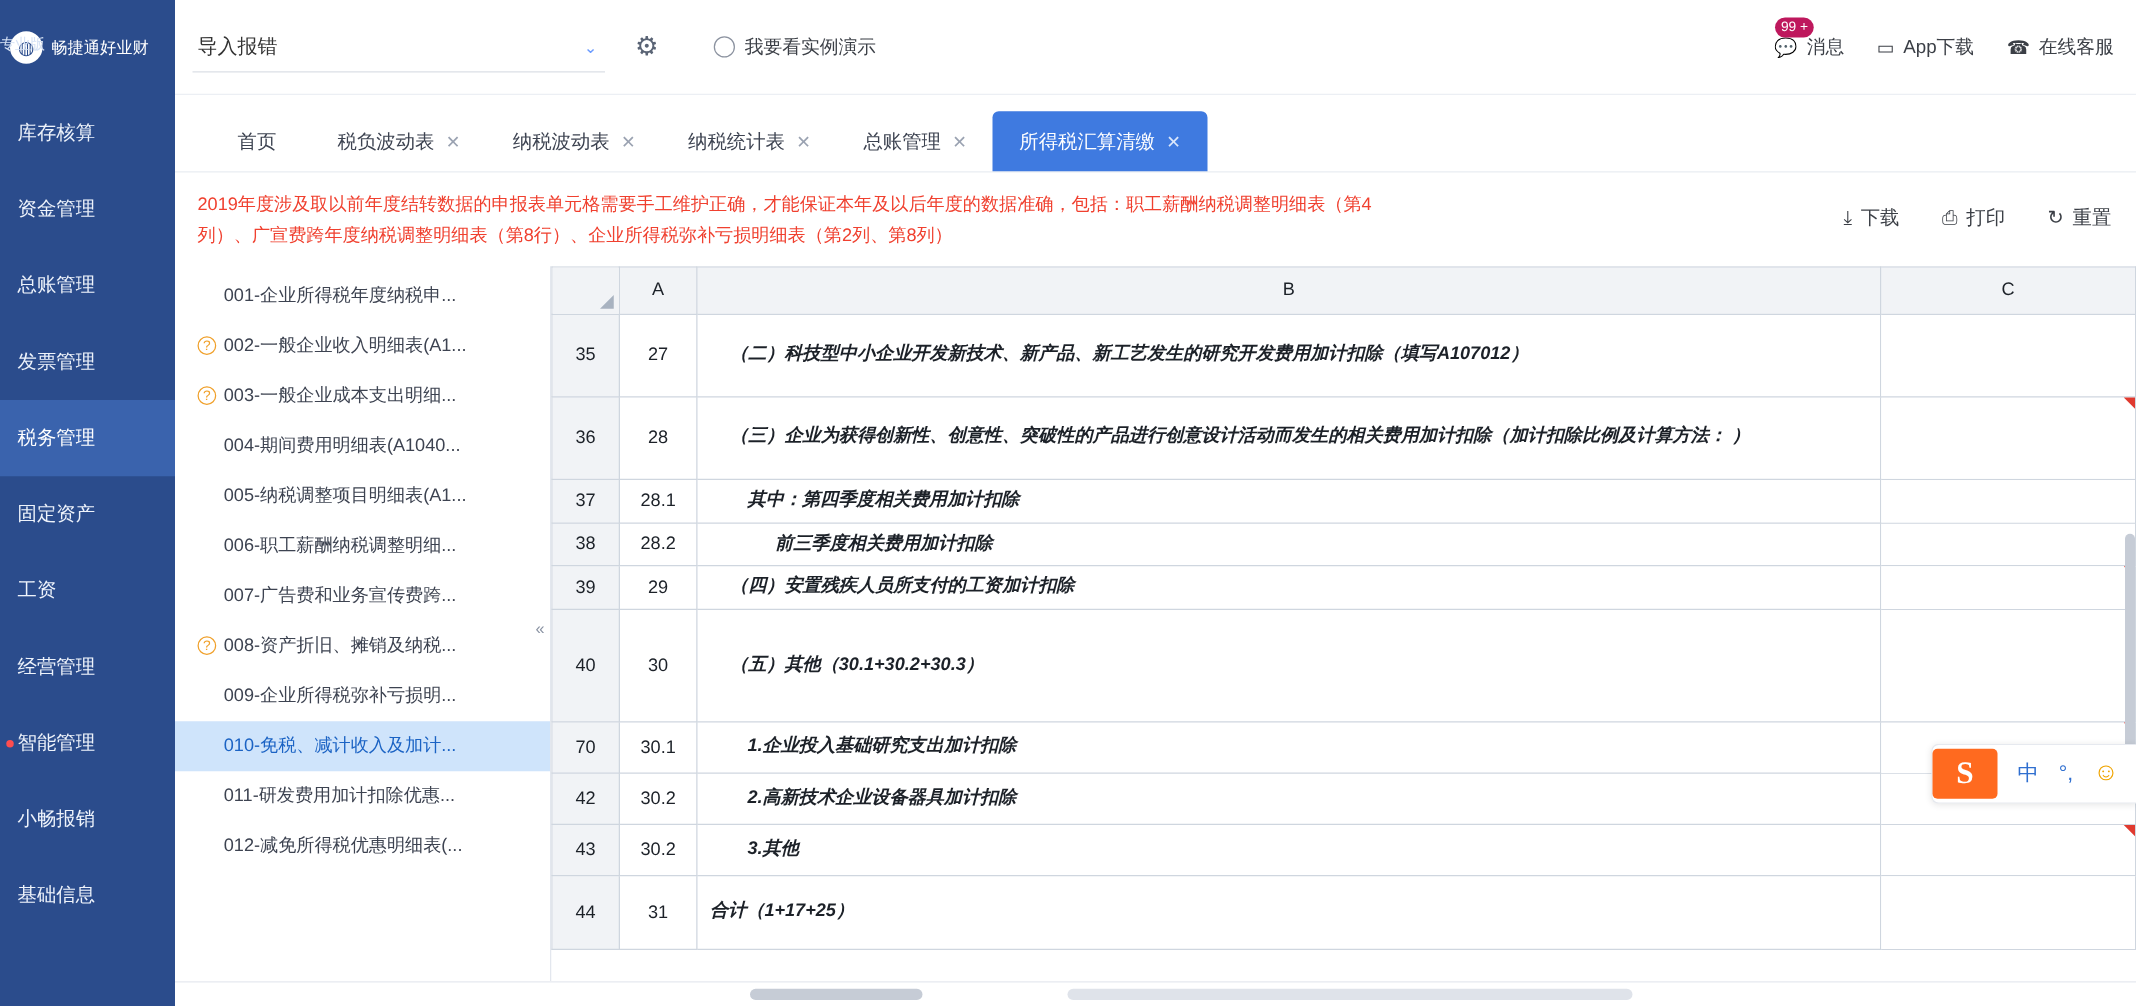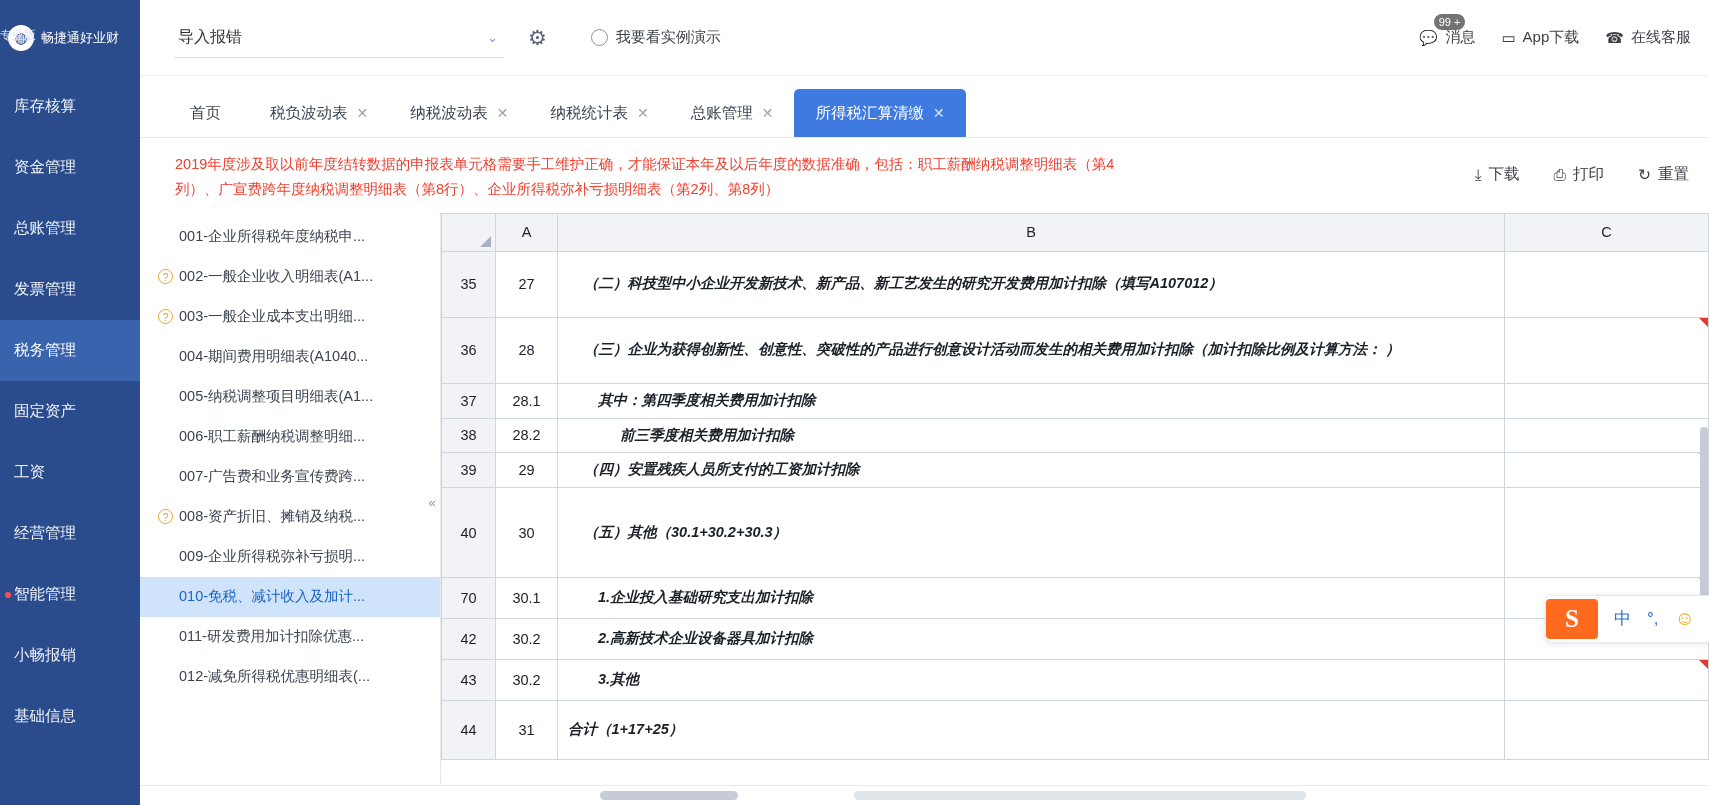--- a/index.html
+++ b/index.html
@@ -92,21 +92,21 @@
   
   .topbar {
     height: 76px;
     display: flex;
     align-items: center;
     border-bottom: 1px solid #eceff4;
     position: relative;
     flex: none;
   }
   .module-select {
-    margin-left: 34px;
+    margin-left: 14px;
     width: 330px;
     height: 40px;
     border-bottom: 1px solid #dcdfe6;
     display: flex;
     align-items: center;
     justify-content: space-between;
     padding: 0 6px 0 4px;
     cursor: pointer;
   }
   .module-select .label {
@@ -149,22 +149,22 @@
     display: flex;
     align-items: center;
     gap: 7px;
     font-size: 15px;
     color: #3b3f46;
     position: relative;
     cursor: pointer;
   }
   .badge {
     position: absolute;
-    top: -14px; left: 14px;
-    background: #737373;
+    top: -14px; left: 0;
+    background: #be185d;
     color: #fff;
     font-size: 11px;
     border-radius: 9px;
     padding: 1px 5px;
     line-height: 14px;
     white-space: nowrap;
   }
 
   
   .tabbar {
@@ -198,21 +198,20 @@
     color: #9aa2b1;
   }
   .tab.active .x { color: #dbe7fb; }
 
   
   .notice-row {
     display: flex;
     align-items: flex-start;
     padding: 14px 16px 10px 18px;
     flex: none;
-    margin-left: 17px;
   }
   .notice {
     color: #f0402f;
     font-size: 14.5px;
     line-height: 1.75;
     max-width: 1100px;
   }
   .notice-actions {
     margin-left: auto;
     display: flex;

